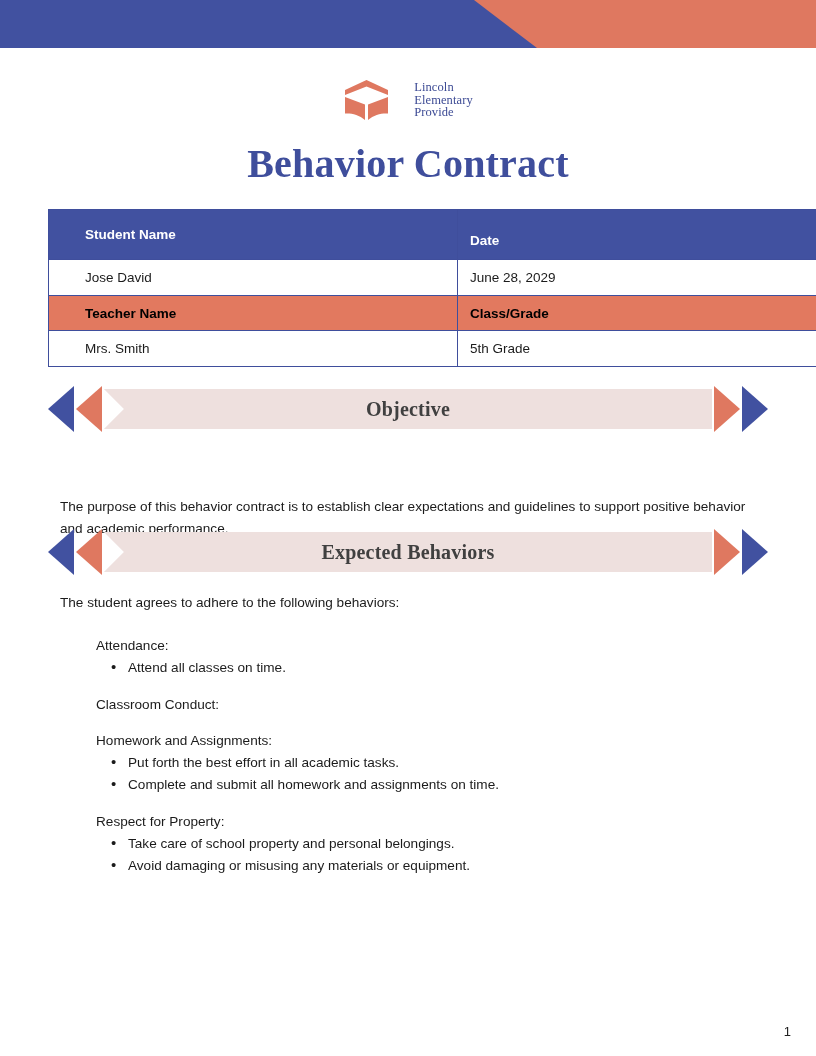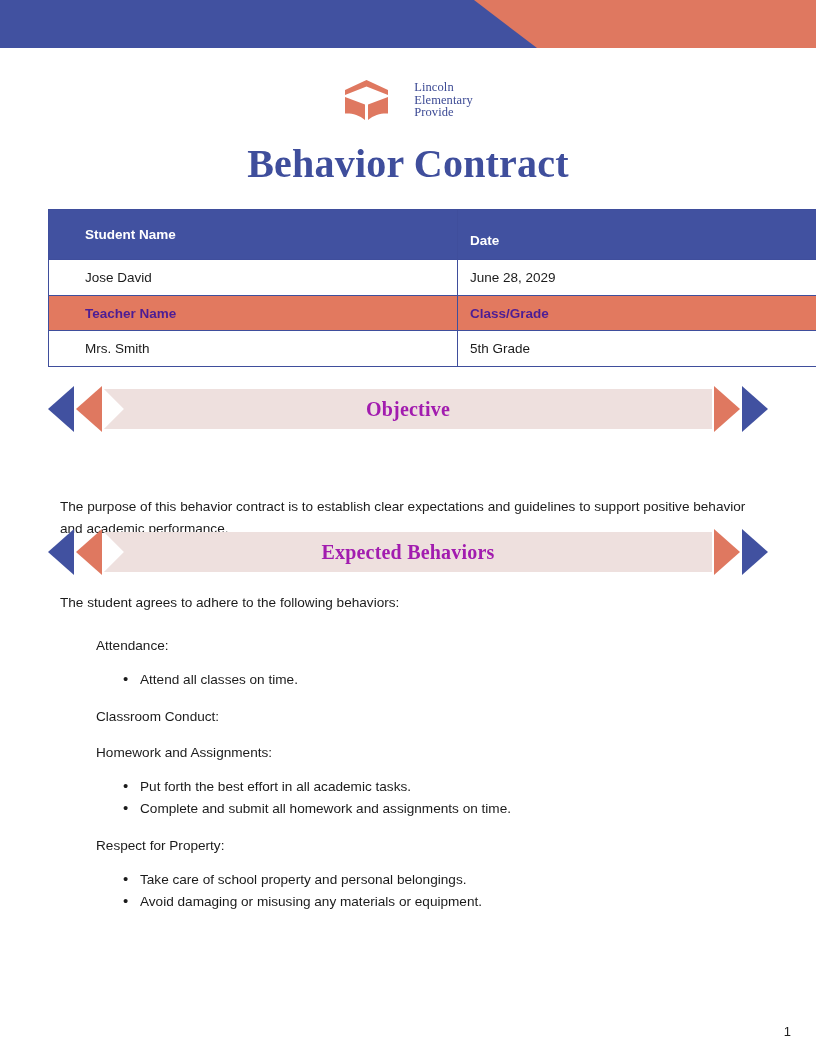--- a/index.html
+++ b/index.html
@@ -108,21 +108,21 @@
     color: #ffffff;
     font-weight: bold;
     height: 38px;
   }
   .row-head-navy td.col-right {
     vertical-align: bottom;
     padding-bottom: 11px;
   }
   .row-head-coral td {
     background: #E2795F;
-    color: #4c1d95;
+    color: #000000;
     font-weight: bold;
     height: 34px;
   }
 
   
   .ribbon {
     position: absolute;
     left: 48px;
     width: 720px;
     height: 46px;
@@ -176,21 +176,21 @@
     position: absolute;
     top: 0;
     left: 0;
     right: 0;
     height: 46px;
     line-height: 46px;
     text-align: center;
     font-family: "Liberation Serif", serif;
     font-weight: bold;
     font-size: 20px;
-    color: #a21caf;
+    color: #404040;
     letter-spacing: 0.2px;
   }
 
   
   .body-text {
     position: absolute;
     color: #1b1b1b;
     font-size: 13.6px;
     line-height: 22px;
   }
@@ -214,21 +214,21 @@
   }
   .behavior-group {
     margin-bottom: 13px;
   }
   .group-heading {
     font-size: 13.6px;
     line-height: 23px;
     color: #1b1b1b;
   }
   .group-list {
-    margin: 12px;
+    margin: 0;
     padding: 0 0 0 32px;
     list-style: none;
   }
   .group-list li {
     position: relative;
     font-size: 13.6px;
     line-height: 22.5px;
     color: #1b1b1b;
   }
   .group-list li.bulleted::before {

